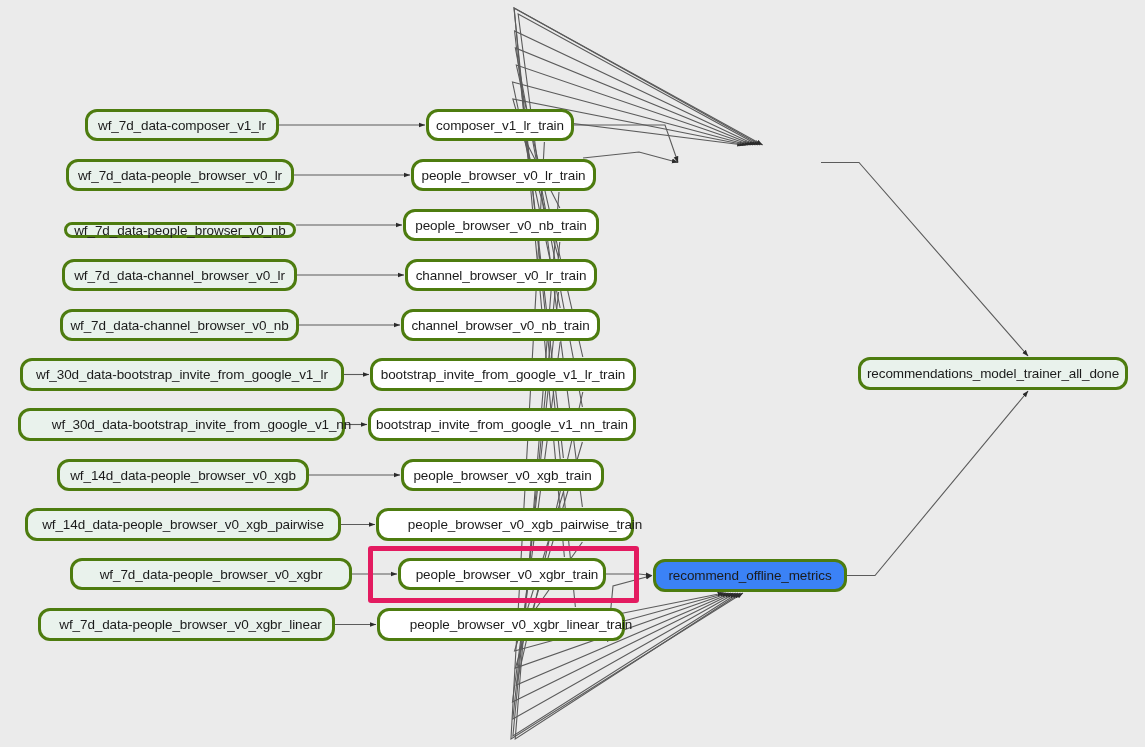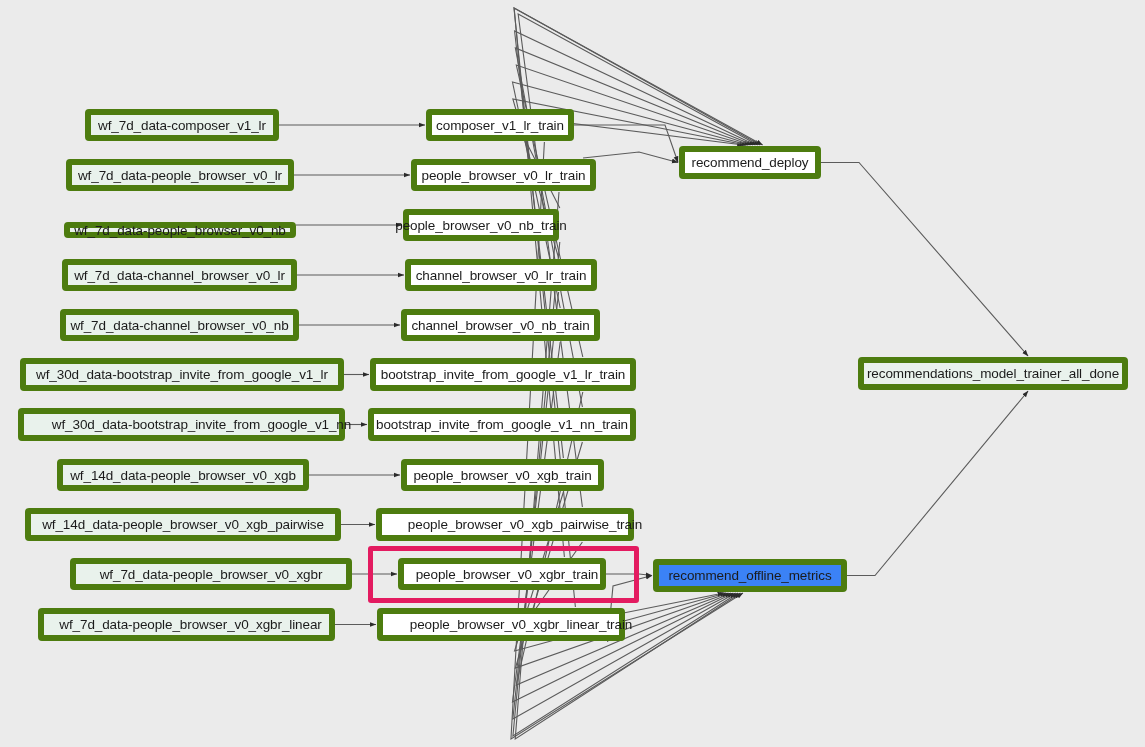--- a/index.html
+++ b/index.html
@@ -17,22 +17,22 @@
   }
   #edge-layer {
     position: absolute;
     left: 0; top: 0;
     width: 1145px; height: 747px;
     pointer-events: none;
   }
   .node {
     position: absolute;
     box-sizing: border-box;
-    border: 6px solid #4d7c0f;
-    border-radius: 4px;
+    border: 3px solid #4d7c0f;
+    border-radius: 12px;
     display: flex;
     align-items: center;
     justify-content: center;
     font-size: 13.5px;
     color: #1b1b1b;
     white-space: nowrap;
     letter-spacing: -0.1px;
     z-index: 3;
   }
   .node.fill-mint  { background: #e9f2ec; }
@@ -103,26 +103,25 @@
     <div class="node fill-mint" style="left: 62px; top: 259px; width: 235px; height: 32px;">wf_7d_data-channel_browser_v0_lr</div>
     <div class="node fill-mint" style="left: 60px; top: 309px; width: 239px; height: 32px;">wf_7d_data-channel_browser_v0_nb</div>
     <div class="node fill-mint" style="left: 20px; top: 358px; width: 324px; height: 33px;">wf_30d_data-bootstrap_invite_from_google_v1_lr</div>
     <div class="node fill-mint" style="left: 18px; top: 408px; width: 327px; height: 33px; padding-left: 40px;">wf_30d_data-bootstrap_invite_from_google_v1_nn</div>
     <div class="node fill-mint" style="left: 57px; top: 459px; width: 252px; height: 32px;">wf_14d_data-people_browser_v0_xgb</div>
     <div class="node fill-mint" style="left: 25px; top: 508px; width: 316px; height: 33px;">wf_14d_data-people_browser_v0_xgb_pairwise</div>
     <div class="node fill-mint" style="left: 70px; top: 558px; width: 282px; height: 32px;">wf_7d_data-people_browser_v0_xgbr</div>
     <div class="node fill-mint" style="left: 38px; top: 608px; width: 297px; height: 33px; padding-left: 8px;">wf_7d_data-people_browser_v0_xgbr_linear</div>
     <div class="node fill-white" style="left: 426px; top: 109px; width: 148px; height: 32px;">composer_v1_lr_train</div>
     <div class="node fill-white" style="left: 411px; top: 159px; width: 185px; height: 32px;">people_browser_v0_lr_train</div>
-    <div class="node fill-white" style="left: 403px; top: 209px; width: 156px; height: 32px;">people_browser_v0_nb_train</div>
+    <div class="node fill-white" style="left: 403px; top: 209px; width: 196px; height: 32px;">people_browser_v0_nb_train</div>
     <div class="node fill-white" style="left: 405px; top: 259px; width: 192px; height: 32px;">channel_browser_v0_lr_train</div>
     <div class="node fill-white" style="left: 401px; top: 309px; width: 199px; height: 32px;">channel_browser_v0_nb_train</div>
     <div class="node fill-white" style="left: 370px; top: 358px; width: 266px; height: 33px;">bootstrap_invite_from_google_v1_lr_train</div>
     <div class="node fill-white" style="left: 368px; top: 408px; width: 268px; height: 33px;">bootstrap_invite_from_google_v1_nn_train</div>
     <div class="node fill-white" style="left: 401px; top: 459px; width: 203px; height: 32px;">people_browser_v0_xgb_train</div>
     <div class="node fill-white" style="left: 376px; top: 508px; width: 258px; height: 33px; padding-left: 40px;">people_browser_v0_xgb_pairwise_train</div>
     <div class="node fill-white" style="left: 398px; top: 558px; width: 208px; height: 32px; padding-left: 10px;">people_browser_v0_xgbr_train</div>
     <div class="node fill-white" style="left: 377px; top: 608px; width: 248px; height: 33px; padding-left: 40px;">people_browser_v0_xgbr_linear_train</div>
-    <div class="node fill-white" style="left: 679px; top: 146px; width: 142px; height: 33px;">recommend_deploy</div>
     <div class="node fill-pink" style="left: 653px; top: 559px; width: 194px; height: 33px;">recommend_offline_metrics</div>
     <div class="node fill-mint" style="left: 858px; top: 357px; width: 270px; height: 33px;">recommendations_model_trainer_all_done</div>
     <div class="selection-box" style="left: 368px; top: 546px; width: 271px; height: 57px;"></div>
   </div>
 
 </body></html>

